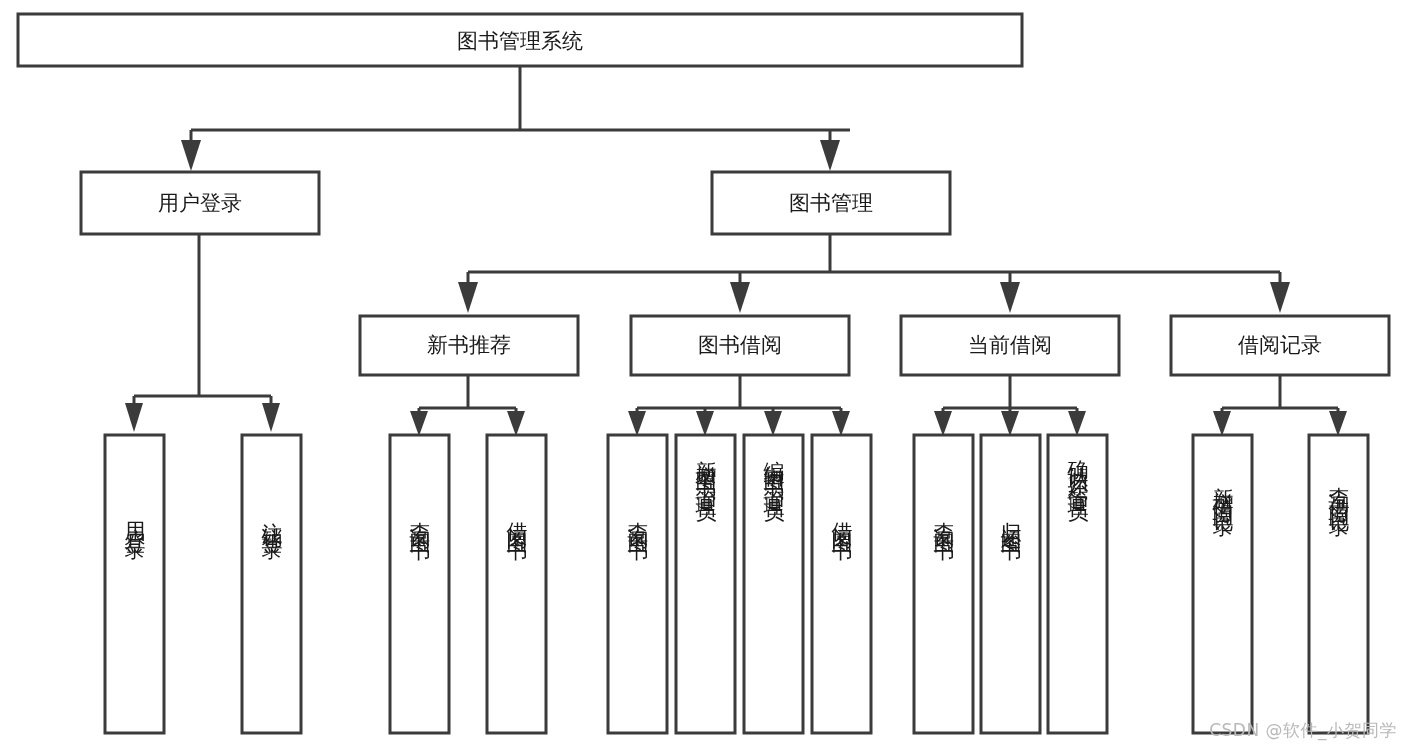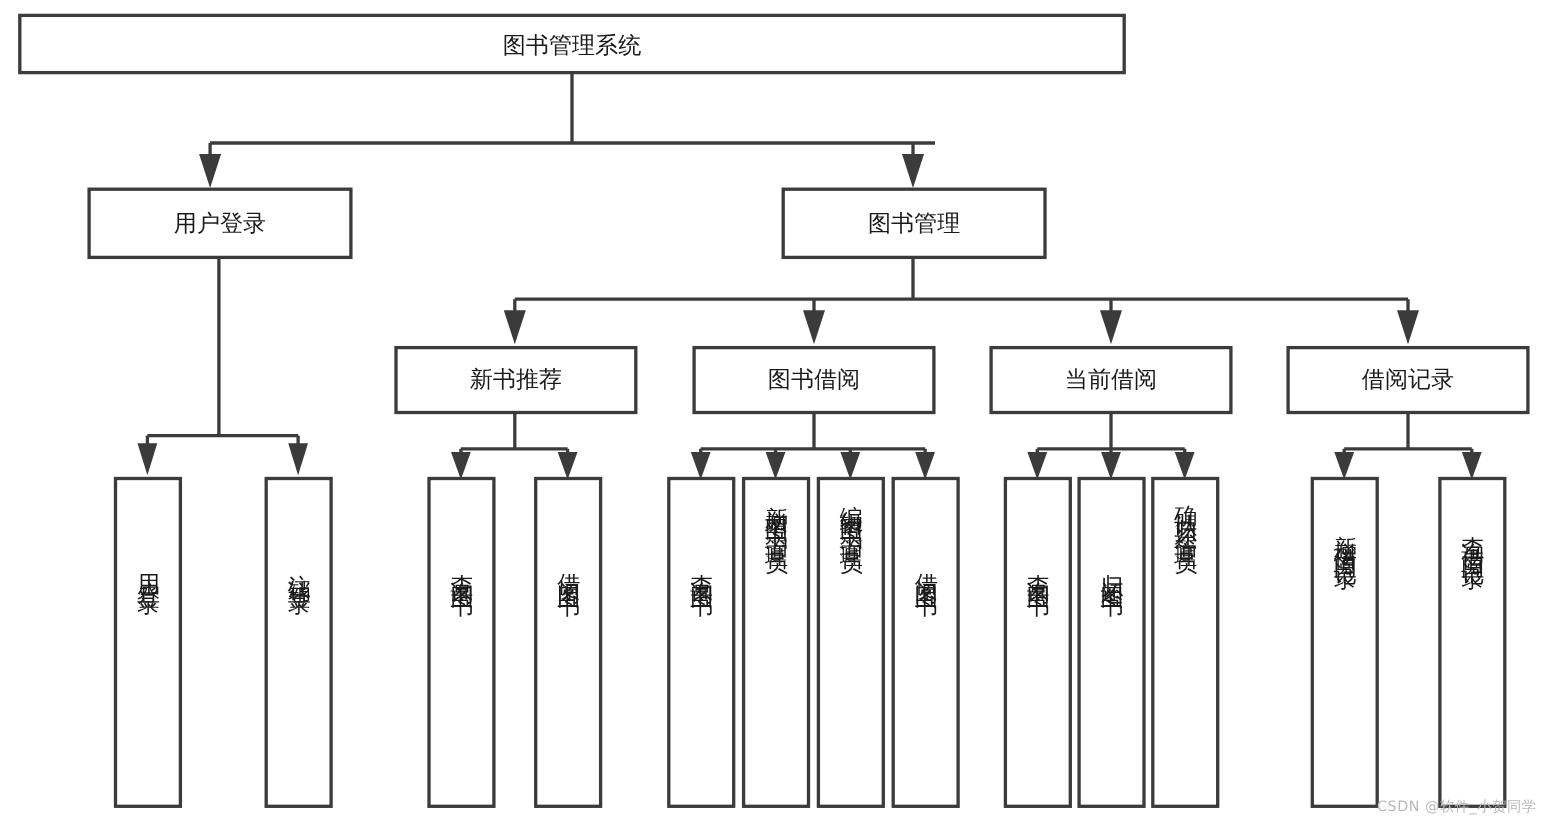--- a/index.html
+++ b/index.html
@@ -66,21 +66,21 @@
     letter-spacing: 6px;
     color: #1a1a1a;
     white-space: nowrap;
     text-align: left;
   }
   .watermark {
     position: absolute;
     right: 8px;
     bottom: 5px;
     font-family: "DejaVu Sans", "Liberation Sans", sans-serif;
-    font-size: 13px;
+    font-size: 17px;
     color: #b9b9b9;
     white-space: nowrap;
     letter-spacing: 0.5px;
   }
 </style>
 </head>
 <body>
 
 <div id="diagram-root">
 

